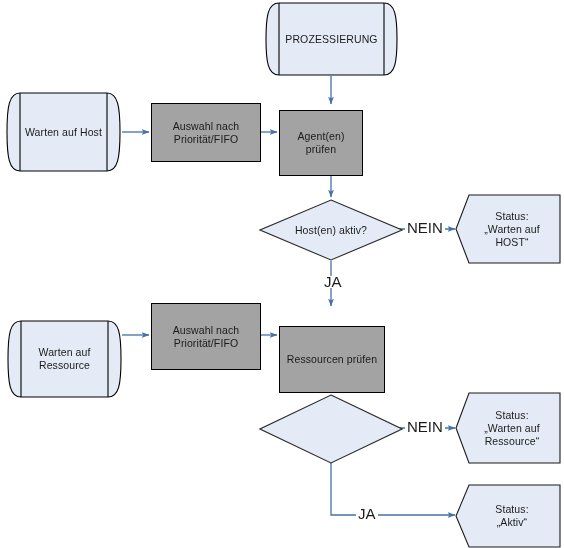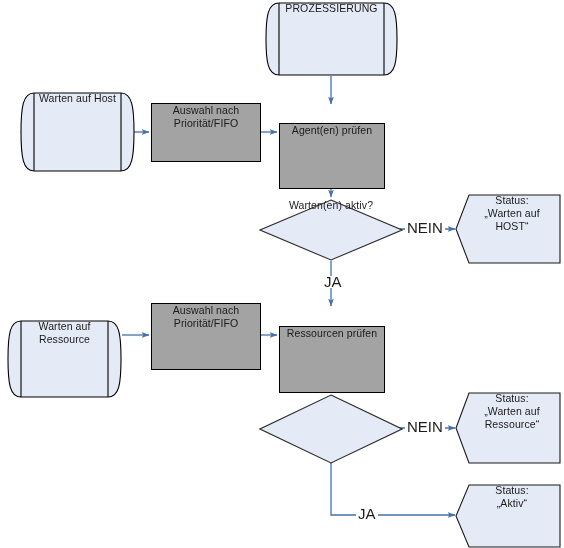--- a/index.html
+++ b/index.html
@@ -22,20 +22,21 @@
     left: 0;
     top: 0;
     width: 564px;
     height: 548px;
     pointer-events: none;
   }
   .node {
     position: absolute;
     box-sizing: border-box;
     display: flex;
+    align-items: center;
     justify-content: center;
     text-align: center;
     color: #1b1b1b;
     font-size: 10.5px;
     line-height: 13px;
     letter-spacing: 0.1px;
   }
   .node .lbl {
     position: relative;
     z-index: 2;
@@ -111,47 +112,47 @@
       <path d="M14,1 C3,1 1,14 1,37 C1,60 3,73 14,73" fill="#e4eaf6" stroke="#000000" stroke-width="1.1"></path>
       <path d="M119,1 C130,1 132,14 132,37 C132,60 130,73 119,73" fill="#e4eaf6" stroke="#000000" stroke-width="1.1"></path>
       <line x1="14" y1="1" x2="119" y2="1" stroke="#000000" stroke-width="1.1"></line>
       <line x1="14" y1="73" x2="119" y2="73" stroke="#000000" stroke-width="1.1"></line>
       <line x1="14" y1="1" x2="14" y2="73" stroke="#000000" stroke-width="1.1"></line>
       <line x1="119" y1="1" x2="119" y2="73" stroke="#000000" stroke-width="1.1"></line>
     </svg>
     <span class="lbl">PROZESSIERUNG</span>
   </div>
 
-  <div class="node shape" style="left:20px; top:92px; width:115px; height:80px;">
+  <div class="node shape" style="left:6px; top:92px; width:115px; height:80px;">
     <svg width="115" height="80" viewBox="0 0 115 80">
       <path d="M14,1 L101,1 L101,79 L14,79 Z" fill="#e4eaf6" stroke="none"></path>
       <path d="M14,1 C3,1 1,15 1,40 C1,65 3,79 14,79" fill="#e4eaf6" stroke="#000000" stroke-width="1.1"></path>
       <path d="M101,1 C112,1 114,15 114,40 C114,65 112,79 101,79" fill="#e4eaf6" stroke="#000000" stroke-width="1.1"></path>
       <line x1="14" y1="1" x2="101" y2="1" stroke="#000000" stroke-width="1.1"></line>
       <line x1="14" y1="79" x2="101" y2="79" stroke="#000000" stroke-width="1.1"></line>
       <line x1="14" y1="1" x2="14" y2="79" stroke="#000000" stroke-width="1.1"></line>
       <line x1="101" y1="1" x2="101" y2="79" stroke="#000000" stroke-width="1.1"></line>
     </svg>
     <span class="lbl">Warten auf Host</span>
   </div>
 
   <div class="node proc" style="left:151px; top:103px; width:110px; height:59px;">
     <span class="lbl">Auswahl nach
 Priorität/FIFO</span>
   </div>
 
-  <div class="node proc" style="left:279px; top:123px; width:106px; height:66px;">
+  <div class="node proc" style="left:279px; top:110px; width:84px; height:66px;">
     <span class="lbl">Agent(en) prüfen</span>
   </div>
 
   <div class="node shape" style="left:259px; top:199px; width:144px; height:62px;">
     <svg width="144" height="62" viewBox="0 0 144 62">
       <path d="M72,1 L143,31 L72,61 L1,31 Z" fill="#e4eaf6" stroke="#2c2c2c" stroke-width="1.1"></path>
     </svg>
-    <span class="lbl">Warten(en) aktiv?</span>
+    <span class="lbl">Host(en) aktiv?</span>
   </div>
 
   <div class="node shape" style="left:455px; top:194px; width:106px; height:70px;">
     <svg width="106" height="70" viewBox="0 0 106 70">
       <path d="M14,1 L105,1 L105,69 L14,69 L1,35 Z" fill="#e4eaf6" stroke="#1b1b1b" stroke-width="1.1"></path>
     </svg>
     <span class="lbl" style="padding-left:12px;">Status:
 „Warten auf
 HOST“</span>
   </div>

